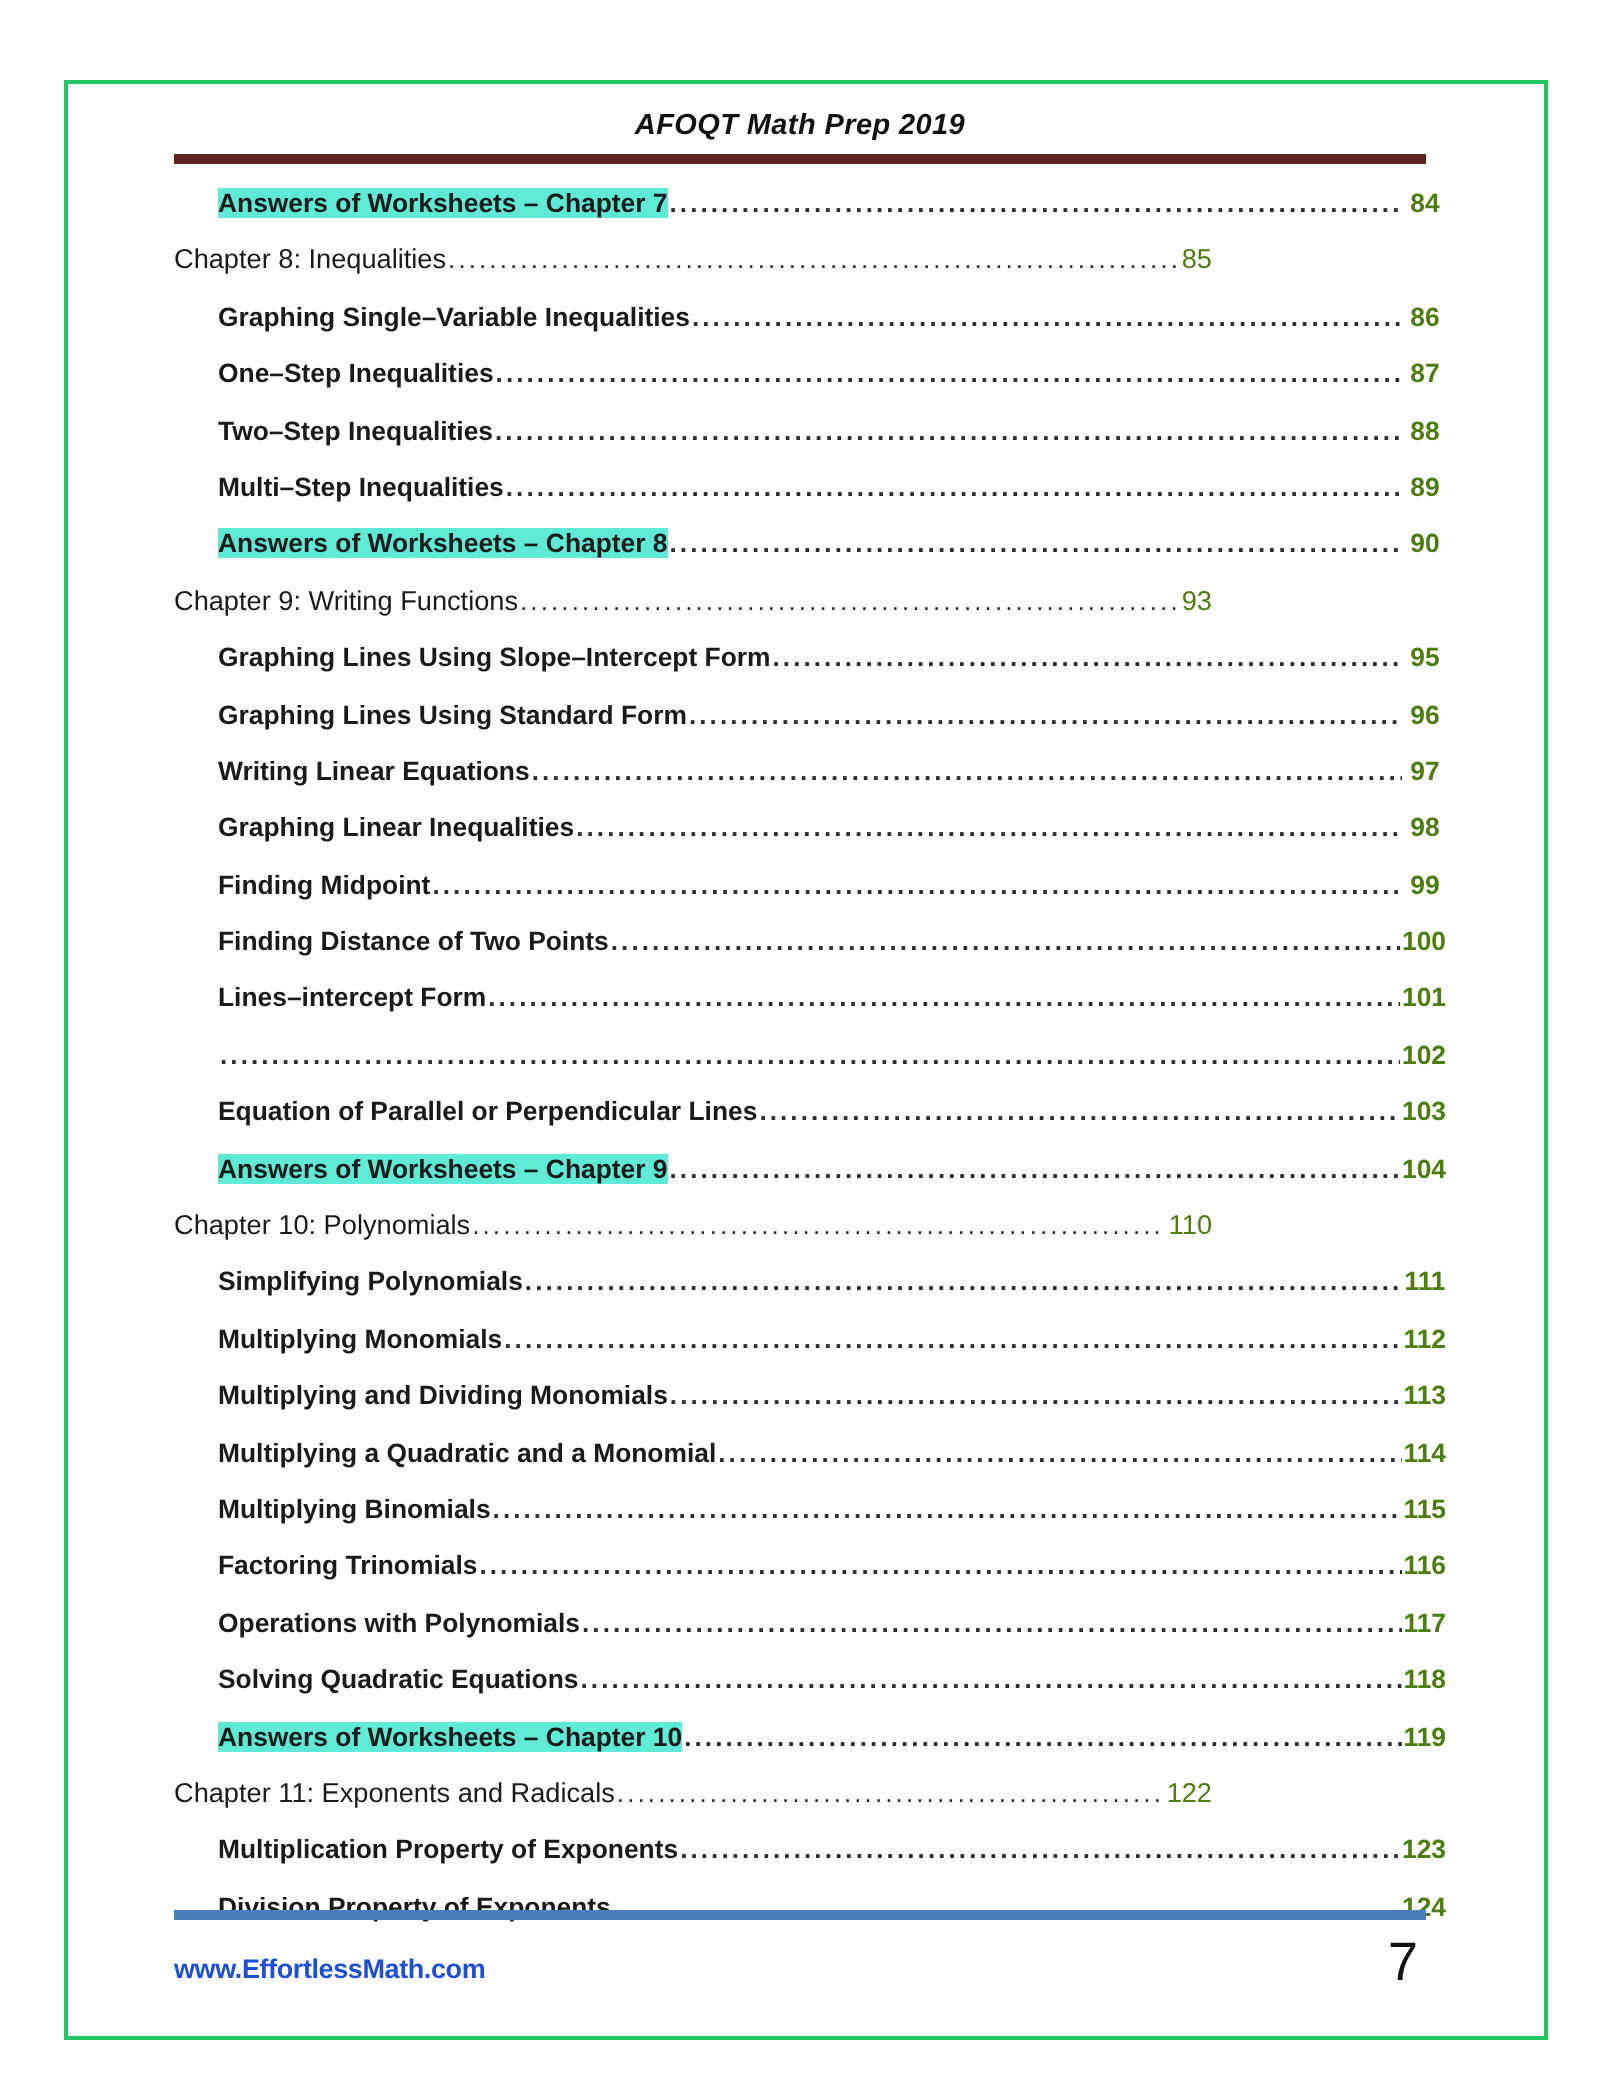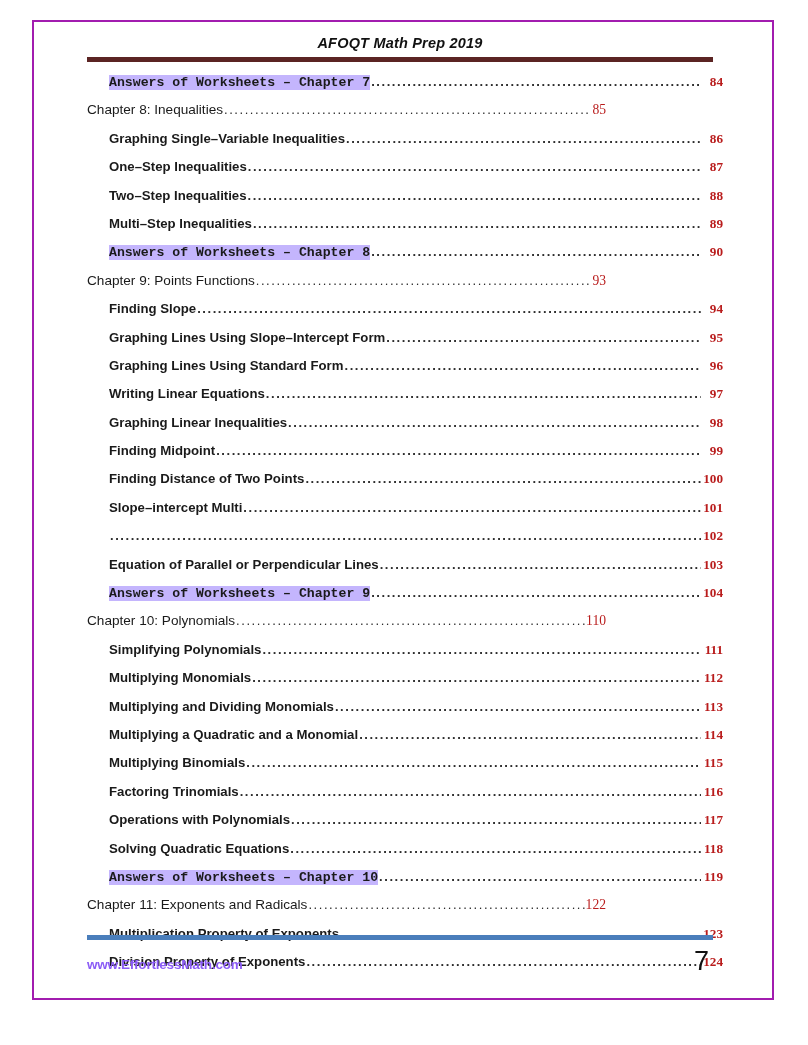--- a/index.html
+++ b/index.html
@@ -13,24 +13,24 @@
     height: 1045px;
     overflow: hidden;
     font-family: "Liberation Sans", sans-serif;
     -webkit-font-smoothing: antialiased;
   }
 
   
   .page-sheet {
     position: absolute;
     left: 32px;
-    top: 20px;
+    top: 40px;
     width: 742px;
     height: 980px;
-    border: 2px solid #a21caf;
+    border: 2px solid #22c55e;
     background: #ffffff;
     box-sizing: border-box;
   }
 
   .page-inner {
     position: absolute;
     left: 0; top: 0; right: 0; bottom: 0;
     padding: 0;
   }
 
@@ -100,22 +100,21 @@
     display: flex;
     align-items: baseline;
     min-width: 0;
   }
 
   .toc-label {
     flex: 0 0 auto;
     color: #1a1a1a;
   }
   .toc-entry.highlighted .toc-label {
-    background: #c4b5fd;
-    font-family: Liberation Mono, monospace;
+    background: #5eead4;
   }
 
   .toc-leader {
     flex: 1 1 auto;
     min-width: 4px;
     overflow: hidden;
     margin: 0 0px 0 1px;
     position: relative;
     height: 1em;
   }
@@ -124,24 +123,23 @@
     display: block;
     font-size: 13px;
     letter-spacing: 1.55px;
     color: #2b2b2b;
     line-height: 1em;
     white-space: nowrap;
   }
 
   .toc-page {
     flex: 0 0 auto;
-    text-align: right;
-    color: #b91c1c;
+    text-align: center;
+    color: #4d7c0f;
     padding-left: 1px;
-    font-family: Liberation Serif, serif;
   }
   .level-section .toc-page {
     min-width: 21px;
     font-weight: bold;
   }
   .level-chapter .toc-page {
     font-weight: normal;
   }
 
   
@@ -159,21 +157,21 @@
   .doc-footer-row {
     display: flex;
     align-items: flex-end;
     justify-content: space-between;
     margin-top: 10px;
   }
   .doc-footer-site {
     font-weight: bold;
     font-size: 13.5px;
     letter-spacing: -0.2px;
-    color: #8b5cf6;
+    color: #1d4ed8;
   }
   .doc-footer-pagenum {
     font-size: 27px;
     font-weight: normal;
     color: #111111;
     line-height: 0.82;
     padding-right: 4px;
   }
 </style>
 </head>
@@ -232,34 +230,27 @@
         </div>
         <div class="toc-entry level-section highlighted">
           <div class="toc-row">
             <span class="toc-label">Answers of Worksheets – Chapter 8</span>
             <span class="toc-leader"></span>
             <span class="toc-page">90</span>
           </div>
         </div>
         <div class="toc-entry level-chapter">
           <div class="toc-row">
-            <span class="toc-label">Chapter 9: Points Functions</span>
+            <span class="toc-label">Chapter 9: Writing Functions</span>
             <span class="toc-leader"></span>
             <span class="toc-page">93</span>
           </div>
         </div>
         <div class="toc-entry level-section">
           <div class="toc-row">
-            <span class="toc-label">Finding Slope</span>
-            <span class="toc-leader"></span>
-            <span class="toc-page">94</span>
-          </div>
-        </div>
-        <div class="toc-entry level-section">
-          <div class="toc-row">
             <span class="toc-label">Graphing Lines Using Slope–Intercept Form</span>
             <span class="toc-leader"></span>
             <span class="toc-page">95</span>
           </div>
         </div>
         <div class="toc-entry level-section">
           <div class="toc-row">
             <span class="toc-label">Graphing Lines Using Standard Form</span>
             <span class="toc-leader"></span>
             <span class="toc-page">96</span>
@@ -288,21 +279,21 @@
         </div>
         <div class="toc-entry level-section">
           <div class="toc-row">
             <span class="toc-label">Finding Distance of Two Points</span>
             <span class="toc-leader"></span>
             <span class="toc-page">100</span>
           </div>
         </div>
         <div class="toc-entry level-section">
           <div class="toc-row">
-            <span class="toc-label">Slope–intercept Multi</span>
+            <span class="toc-label">Lines–intercept Form</span>
             <span class="toc-leader"></span>
             <span class="toc-page">101</span>
           </div>
         </div>
         <div class="toc-entry level-section">
           <div class="toc-row">
             <span class="toc-leader"></span>
             <span class="toc-page">102</span>
           </div>
         </div>

